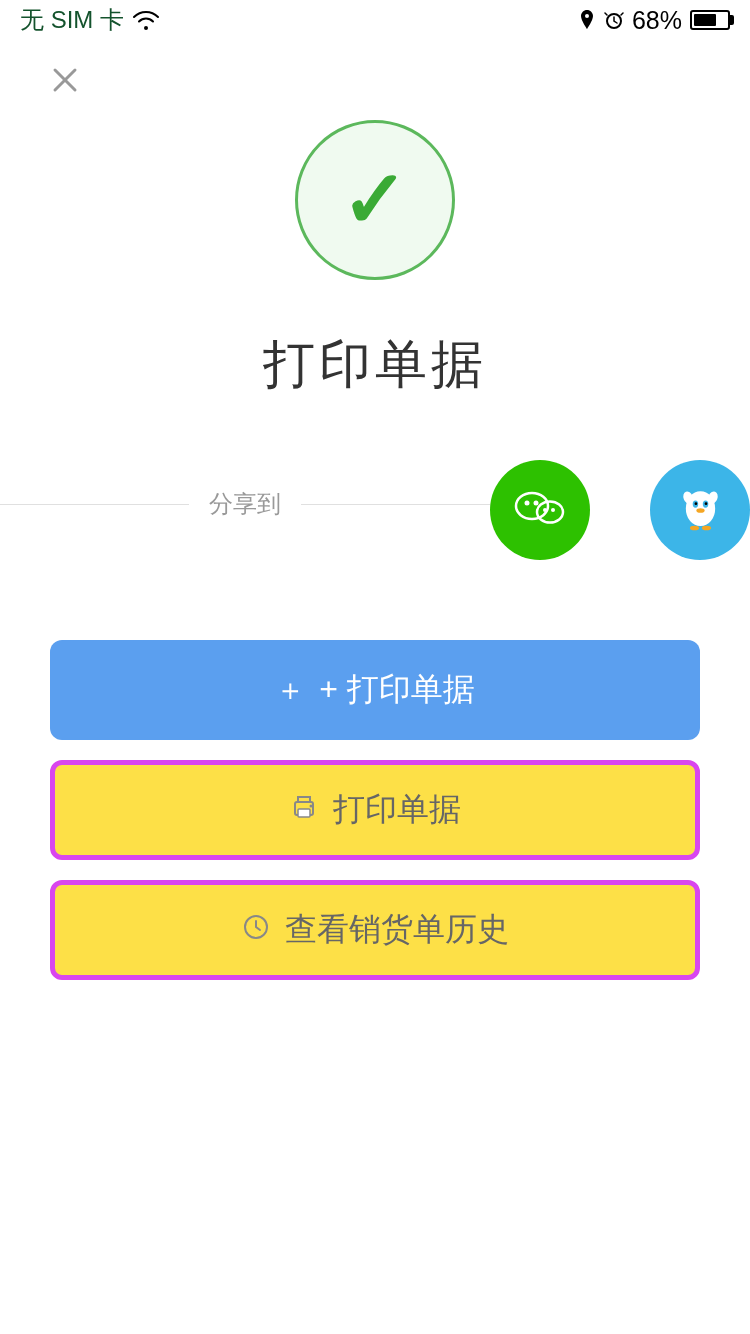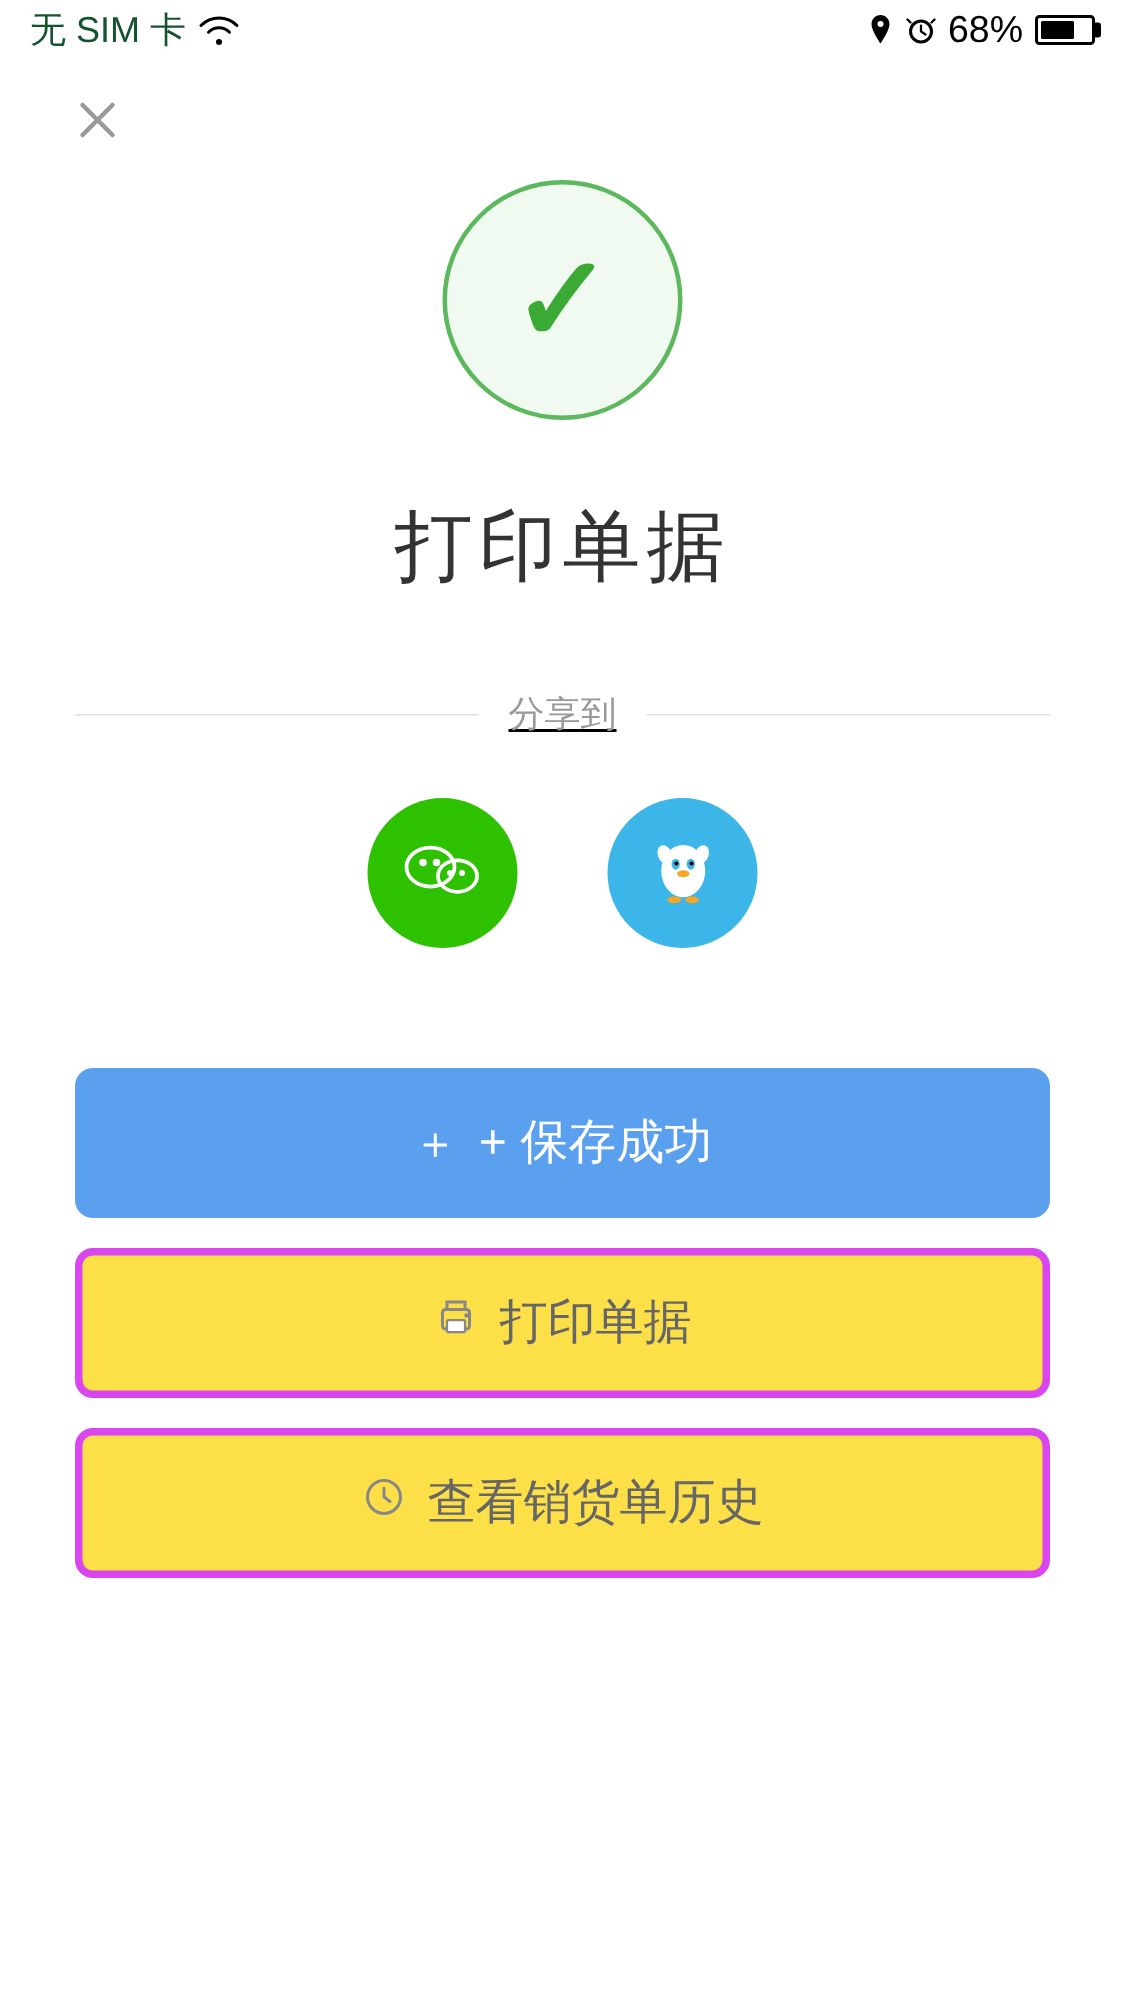--- a/index.html
+++ b/index.html
@@ -127,24 +127,23 @@
       font-weight: 400;
       color: #333;
       margin-bottom: 60px;
       letter-spacing: 4px;
     }
 
     
     .share-section {
       width: 100%;
       display: flex;
-      flex-direction: column;
-      align-items: center;
+      flex-direction: row;
+      align-items: flex-end;
       margin-bottom: 50px;
-      text-decoration: underline;
     }
     .divider-row {
       width: 650px;
       display: flex;
       align-items: center;
       gap: 20px;
       margin-bottom: 40px;
     }
     .divider-line {
       flex: 1;
@@ -312,21 +311,21 @@
           <ellipse cx="41" cy="16" rx="5" ry="7" fill="white" transform="rotate(20 41 16)"></ellipse>
         </svg>
       </button>
     </div>
   </div>
 
   <div class="actions">
 
     <button class="action-btn action-btn-primary">
       <span class="action-btn-icon">＋</span>
-      <span>+ 保存成功</span>
+      <span>+ 打印单据</span>
     </button>
 
     <button class="action-btn action-btn-secondary">
       <span class="action-btn-icon">
         <svg width="30" height="30" viewBox="0 0 30 30" fill="none" xmlns="http://www.w3.org/2000/svg">
           <rect x="6" y="10" width="18" height="13" rx="2" stroke="#888" stroke-width="2" fill="none"></rect>
           <path d="M9 10V5h12v5" stroke="#888" stroke-width="2" fill="none"></path>
           <rect x="9" y="17" width="12" height="8" rx="1" fill="white" stroke="#888" stroke-width="1.5"></rect>
           <circle cx="22" cy="14" r="1.5" fill="#888"></circle>
         </svg>

